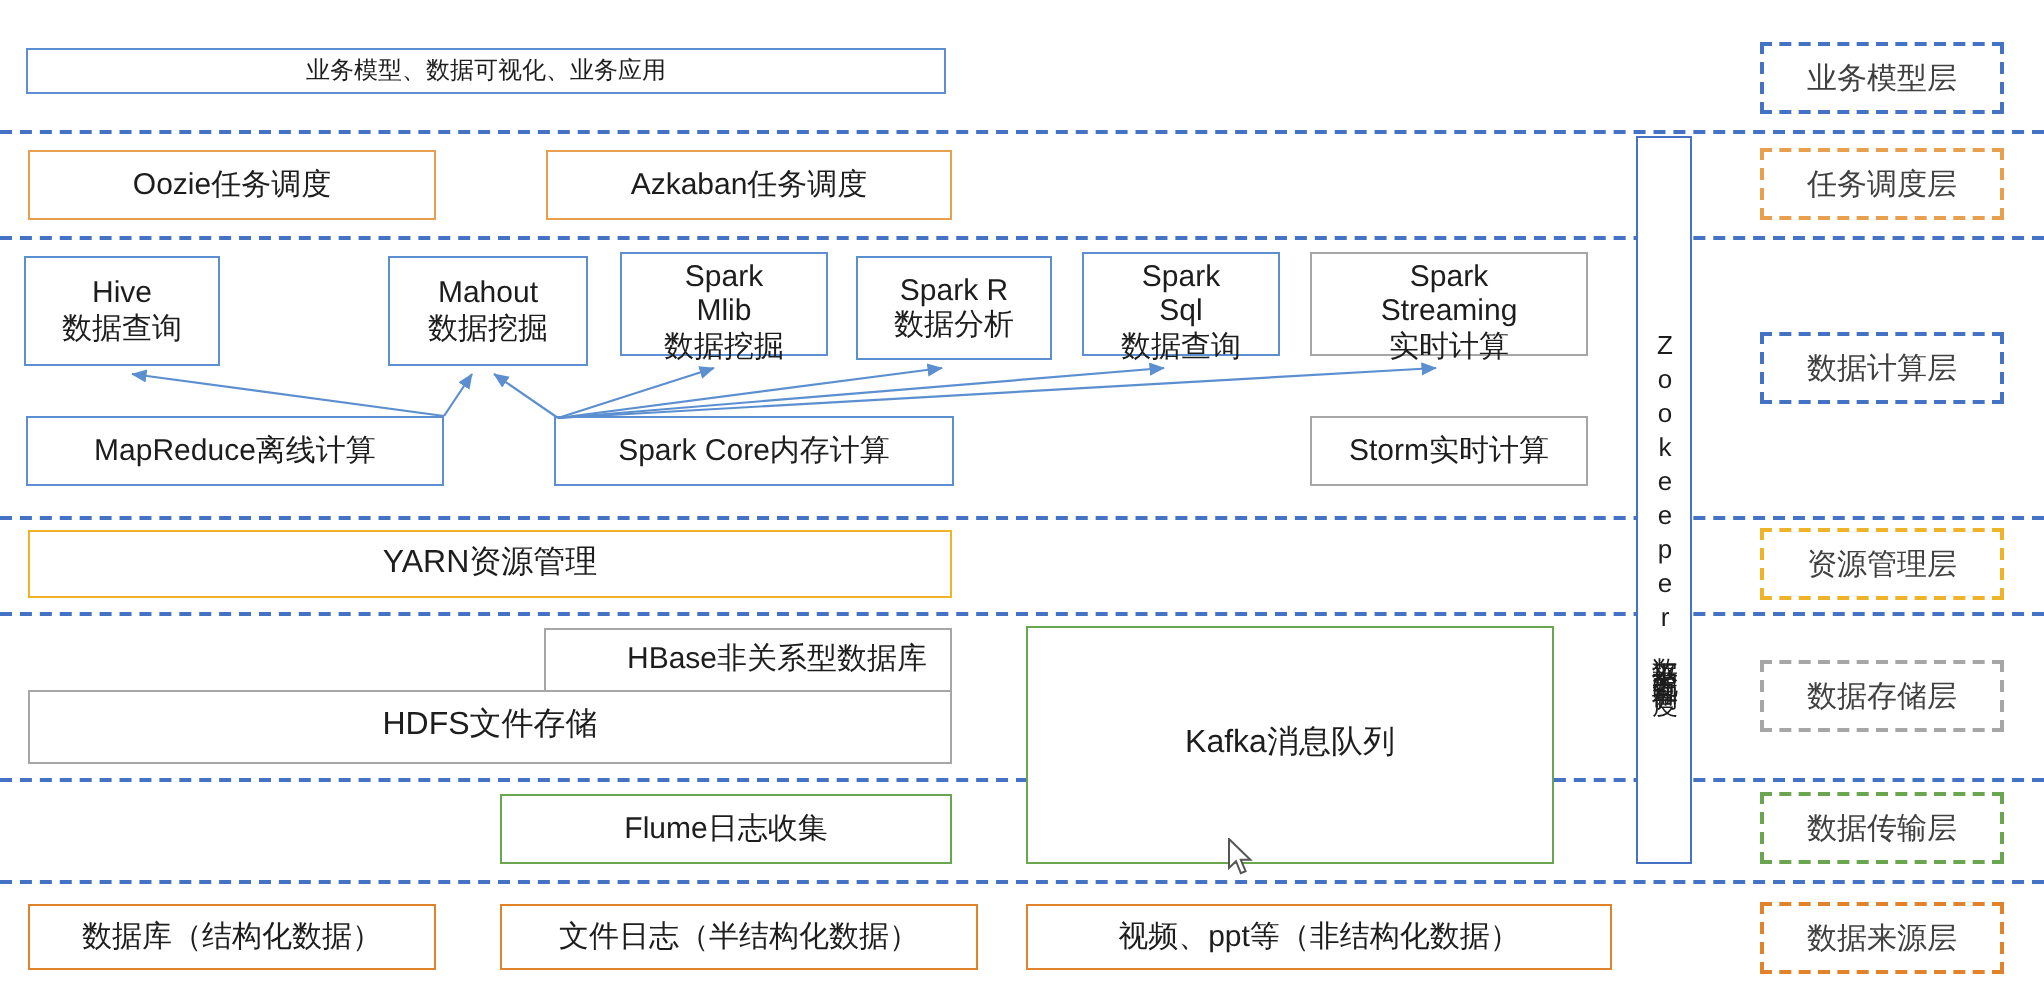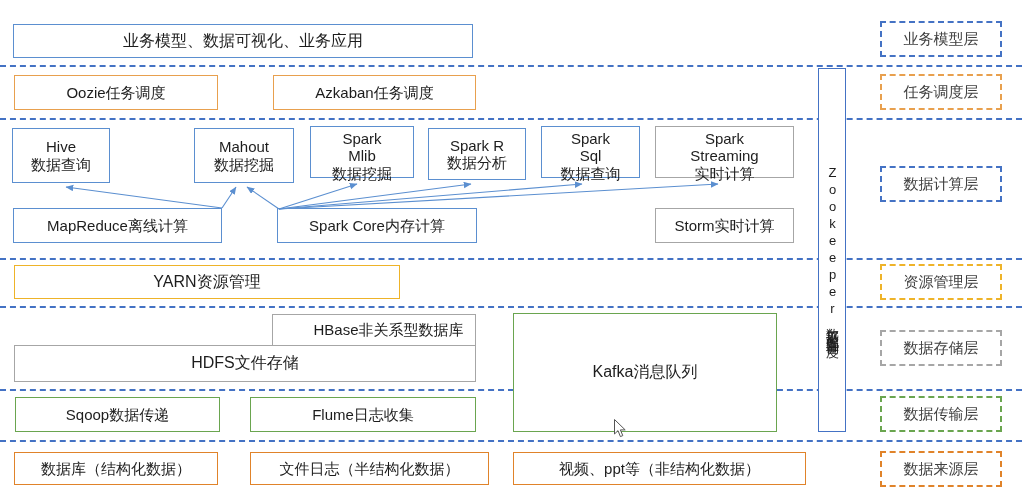--- a/index.html
+++ b/index.html
@@ -115,21 +115,21 @@
 
 <div id="canvas">
 
   <div class="divider" style="top:65px;"></div>
   <div class="divider" style="top:118px;"></div>
   <div class="divider" style="top:258px;"></div>
   <div class="divider" style="top:306px;"></div>
   <div class="divider" style="top:389px;"></div>
   <div class="divider" style="top:440px;"></div>
 
-  <div class="box b-blue" style="left:13px; top:24px; width:460px; height:34px; font-size:16px;">业务模型、数据可视化、业务应用</div>
+  <div class="box b-blue" style="left:13px; top:24px; width:460px; height:23px; font-size:12px;">业务模型、数据可视化、业务应用</div>
 
   <div class="box b-orange" style="left:14px; top:75px; width:204px; height:35px;">Oozie任务调度</div>
   <div class="box b-orange" style="left:273px; top:75px; width:203px; height:35px;">Azkaban任务调度</div>
 
   <div class="box b-blue" style="left:12px; top:128px; width:98px; height:55px;">Hive
 数据查询</div>
 
   <div class="box b-blue" style="left:194px; top:128px; width:100px; height:55px;">Mahout
 数据挖掘</div>
 
@@ -166,28 +166,27 @@
       <line x1="222" y1="208" x2="236" y2="187"></line>
 
       <line x1="279" y1="209" x2="247" y2="187"></line>
       <line x1="279" y1="209" x2="357" y2="184"></line>
       <line x1="279" y1="209" x2="471" y2="184"></line>
       <line x1="279" y1="209" x2="582" y2="184"></line>
       <line x1="279" y1="209" x2="718" y2="184"></line>
     </g>
   </svg>
 
-  <div class="box b-gold" style="left:14px; top:265px; width:386px; height:34px; font-size:16px;">YARN资源管理</div>
+  <div class="box b-gold" style="left:14px; top:265px; width:462px; height:34px; font-size:16px;">YARN资源管理</div>
 
   <div class="box b-gray" style="left:272px; top:314px; width:204px; height:32px;padding-left:29px;">HBase非关系型数据库</div>
   <div class="box b-gray" style="left:14px; top:345px; width:462px; height:37px; font-size:16px;">HDFS文件存储</div>
 
   <div class="box b-green" style="left:513px; top:313px; width:264px; height:119px; font-size:16px;text-align:right;">Kafka消息队列</div>
 
-  <div class="box b-green" style="left:15px; top:397px; width:205px; height:35px;">Sqoop数据传递</div>
   <div class="box b-green" style="left:250px; top:397px; width:226px; height:35px;">Flume日志收集</div>
 
   <div class="box b-dkorange" style="left:14px; top:452px; width:204px; height:33px;">数据库（结构化数据）</div>
   <div class="box b-dkorange" style="left:250px; top:452px; width:239px; height:33px;">文件日志（半结构化数据）</div>
   <div class="box b-dkorange" style="left:513px; top:452px; width:293px; height:33px;">视频、ppt等（非结构化数据）</div>
 
   <div class="zk" style="left:818px; top:68px; width:28px; height:364px;">Zookeeper数据平台配置和调度</div>
 
   <div class="layer-label l-blue" style="left:880px; top:21px; width:122px; height:36px;">业务模型层</div>
 

